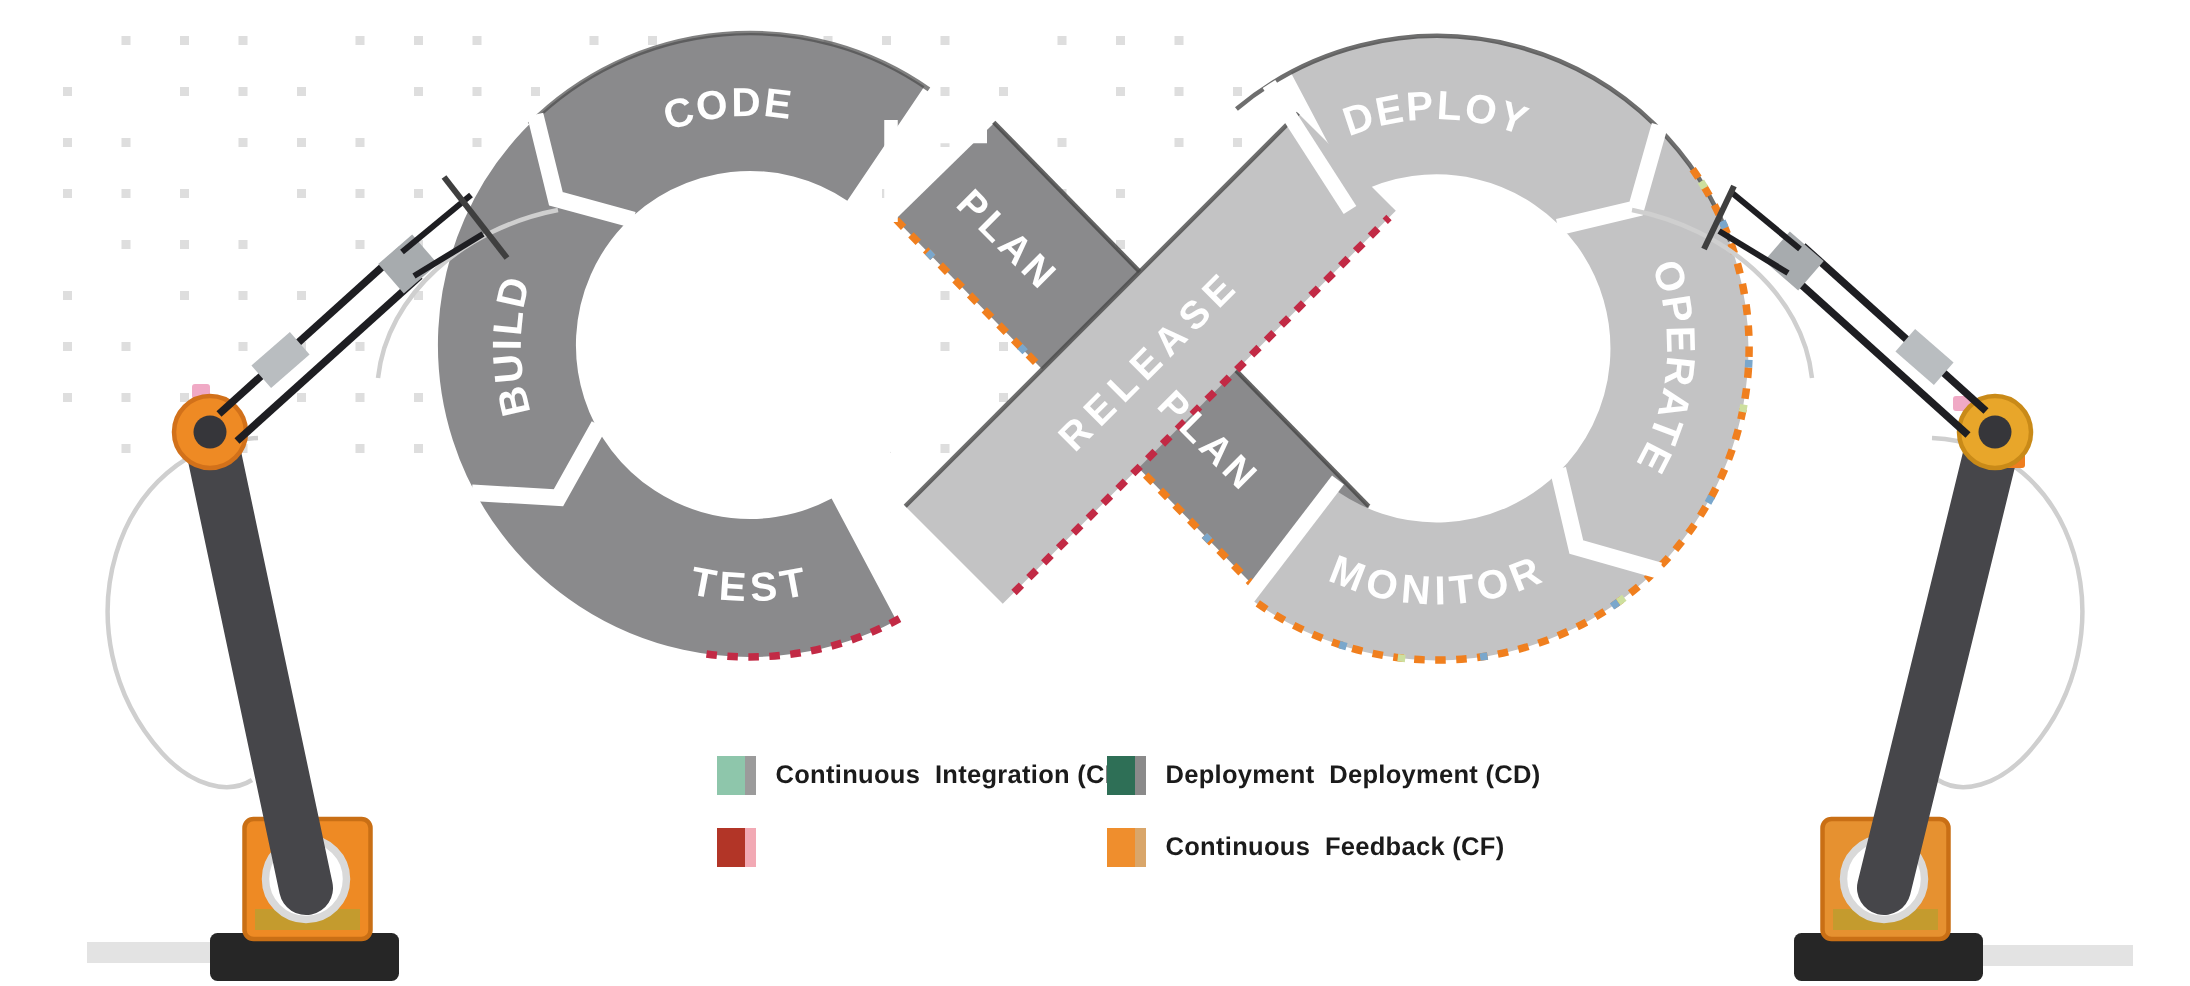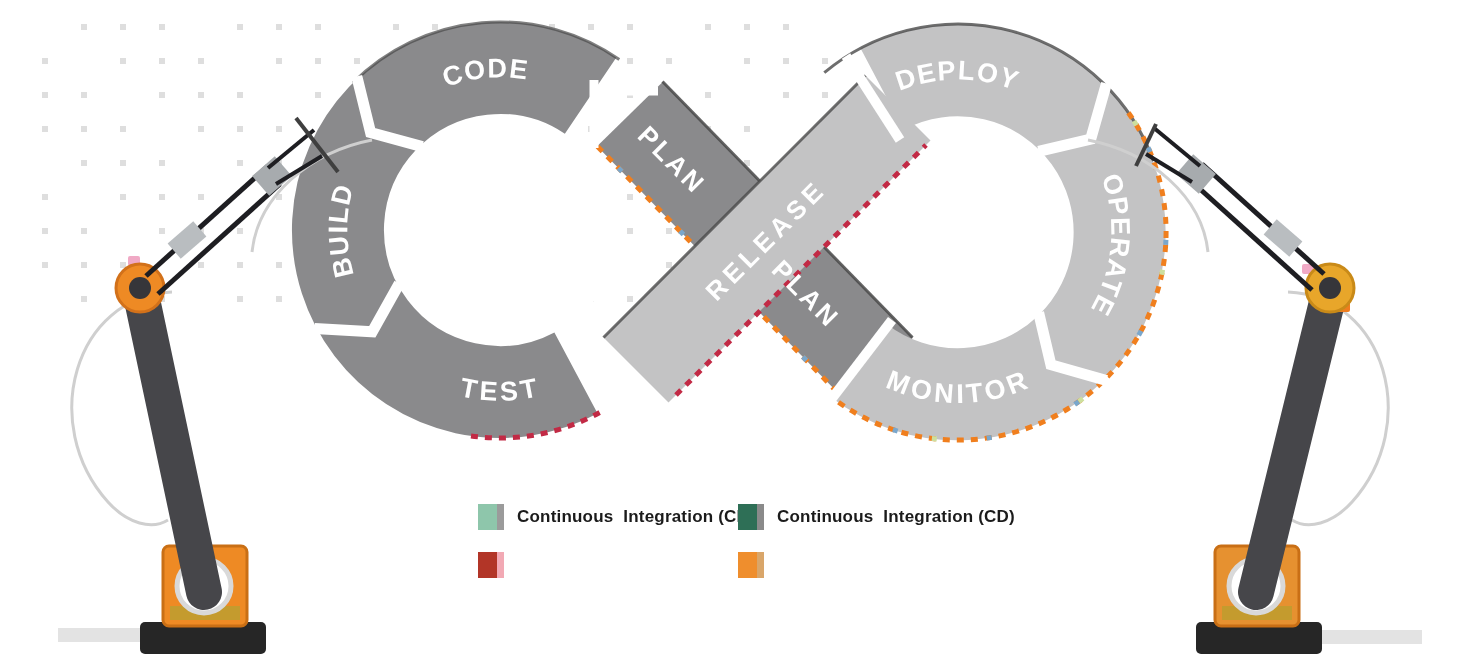--- a/index.html
+++ b/index.html
@@ -288,23 +288,24 @@
   </g>
 </svg>
 
   <div>
     <div class="legend-item" style="left:478px;top:503px;">
       <span class="legend-swatch" style="background: linear-gradient(90deg, rgb(142, 198, 171) 0px, rgb(142, 198, 171) 72%, rgb(155, 155, 155) 72%);"></span>
       <span class="legend-label">Continuous  Integration (CI)</span>
     </div>
     <div class="legend-item" style="left:738px;top:503px;">
       <span class="legend-swatch" style="background: linear-gradient(90deg, rgb(46, 111, 86) 0px, rgb(46, 111, 86) 72%, rgb(138, 138, 138) 72%);"></span>
-      <span class="legend-label">Continuous  Integration (CD)</span>
+      <span class="legend-label">Deployment  Deployment (CD)</span>
     </div>
     <div class="legend-item" style="left:478px;top:551px;">
       <span class="legend-swatch" style="background: linear-gradient(90deg, rgb(178, 53, 39) 0px, rgb(178, 53, 39) 72%, rgb(242, 169, 180) 72%);"></span>
     </div>
     <div class="legend-item" style="left:738px;top:551px;">
       <span class="legend-swatch" style="background: linear-gradient(90deg, rgb(239, 142, 45) 0px, rgb(239, 142, 45) 72%, rgb(217, 166, 106) 72%);"></span>
+      <span class="legend-label">Continuous  Feedback (CF)</span>
     </div>
   </div>
 
 </div>
 
 </body></html>

